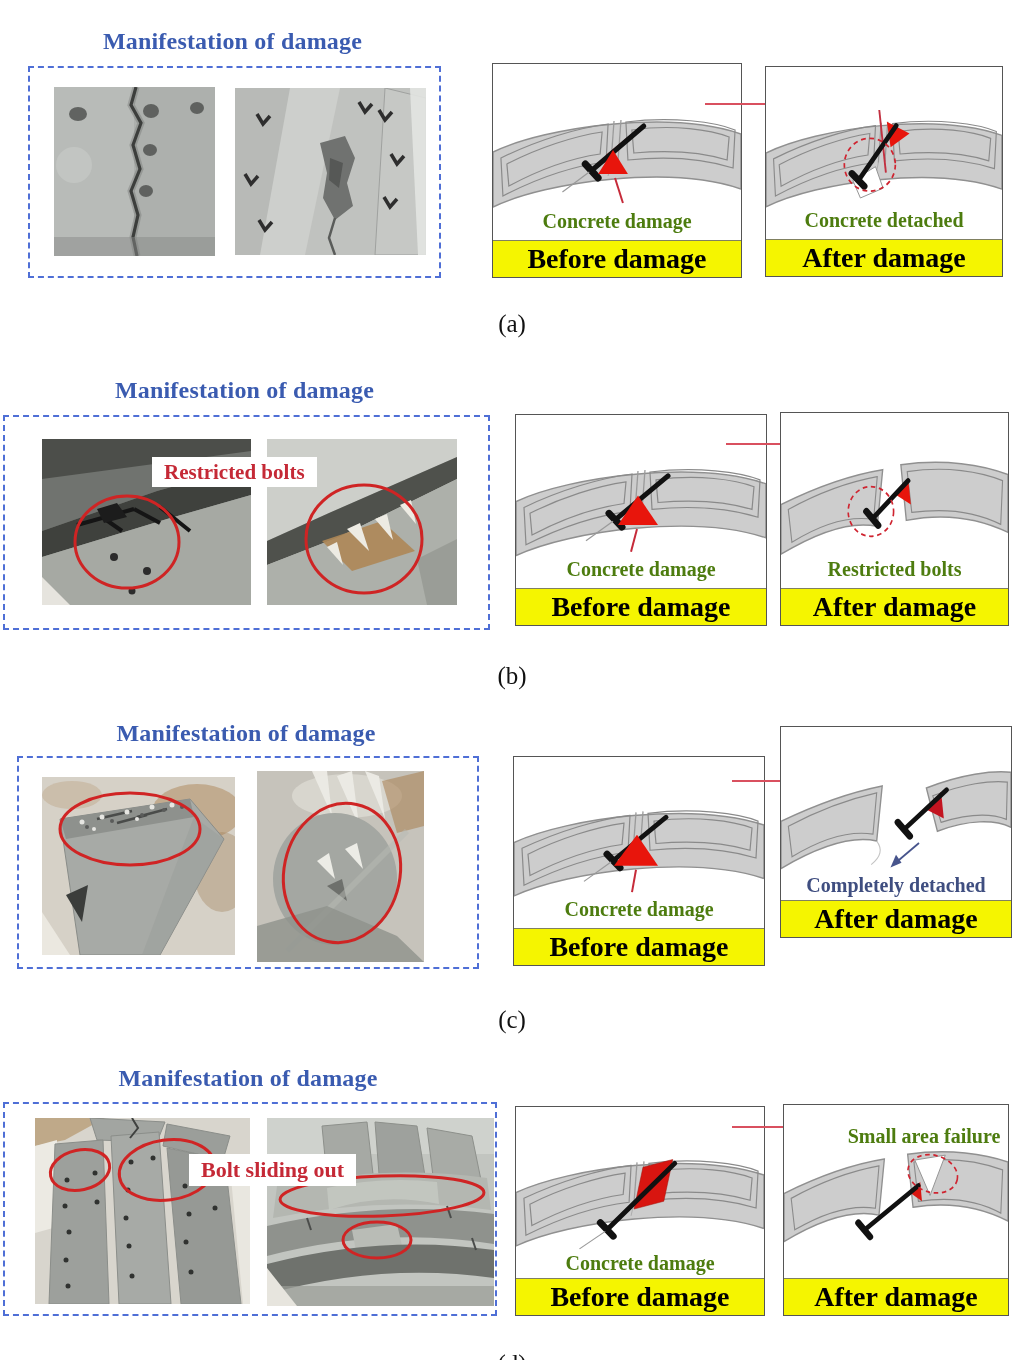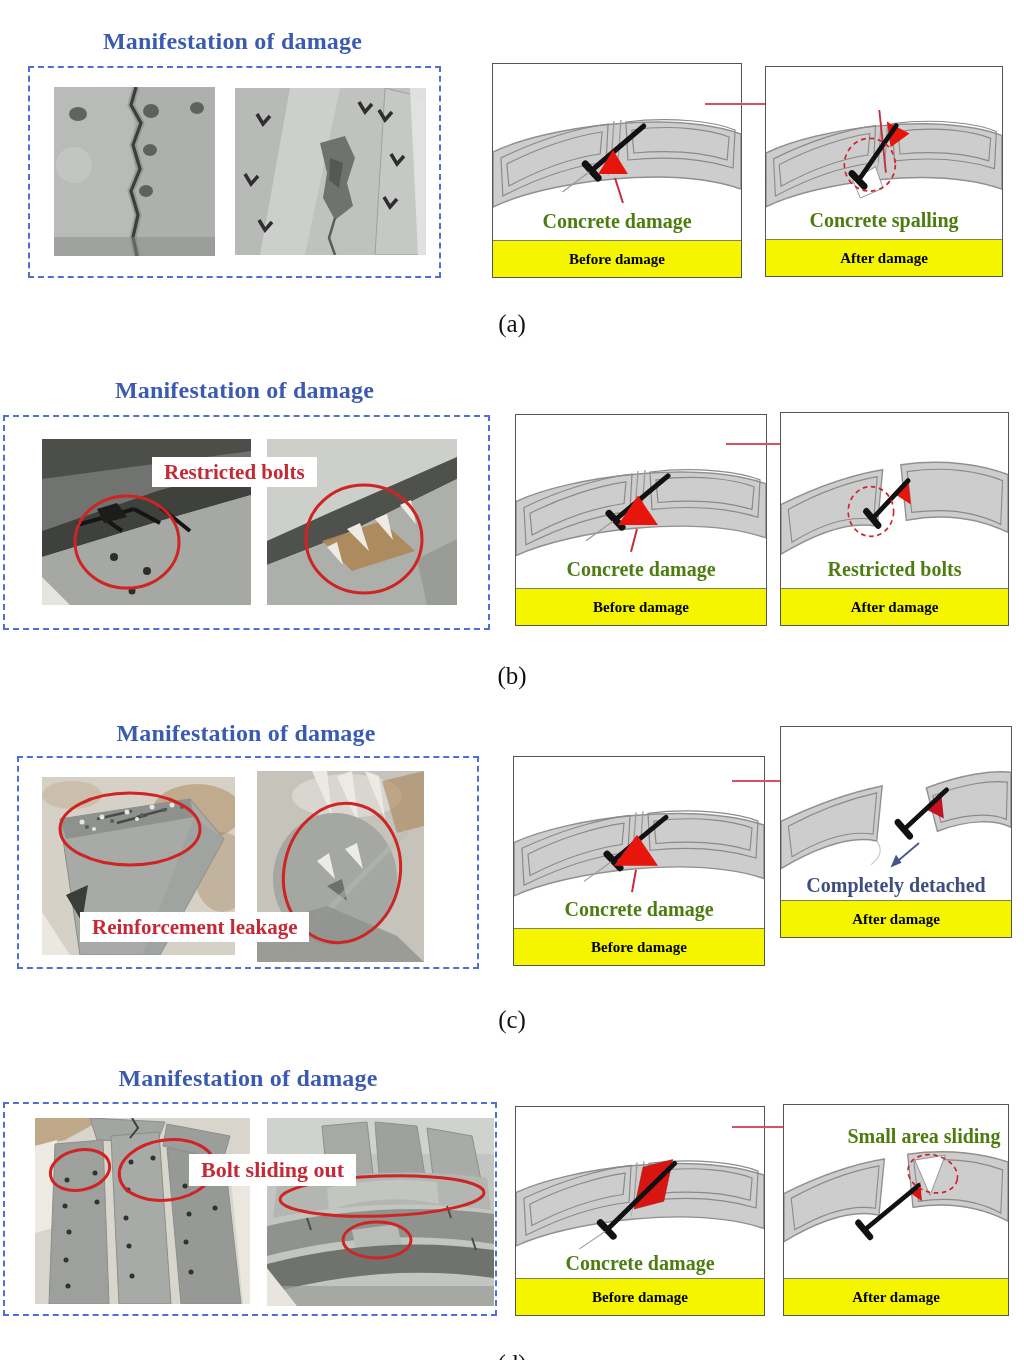--- a/index.html
+++ b/index.html
@@ -10,21 +10,21 @@
   .photo{position:absolute;}
   .overlay{position:absolute;background:#fff;color:#c52936;font-weight:bold;font-size:21px;
            padding:2px 12px;white-space:nowrap;line-height:1.25;}
   .diagram{position:absolute;border:1.5px solid #555;background:#fff;overflow:hidden;}
   .dsvg{position:absolute;left:0;top:0;width:100%;height:calc(100% - 36px);}
   .annot{position:absolute;left:0;right:0;bottom:44px;text-align:center;font-weight:bold;
          font-size:20px;color:#4d7c0f;white-space:nowrap;}
   .annot.navy{color:#3f4e80;bottom:40px;}
   .annot.top-right{top:20px;bottom:auto;left:26%;right:1%;}
   .bar{position:absolute;left:0;right:0;bottom:0;height:36px;background:#f5f500;border-top:1.5px solid #808060;
-       display:flex;align-items:center;justify-content:center;font-weight:bold;font-size:15px;color:#000;}
+       display:flex;align-items:center;justify-content:center;font-weight:bold;font-size:28px;color:#000;}
   .arrow{position:absolute;}
   .subfig{position:absolute;left:0;width:1024px;text-align:center;font-size:25px;color:#111;}
 </style>
 </head>
 <body>
 
 <div id="fig">
 
   <svg width="0" height="0" style="position:absolute" aria-hidden="true">
     <defs>
@@ -101,21 +101,21 @@
   <div class="diagram" style="left:765px;top:42px;width:236px;height:209px">
     <svg class="dsvg" viewBox="0 0 250 177" preserveAspectRatio="none">
       <use href="#g-band-before"></use>
       <polygon points="92,116 116,102 124,124 100,134" fill="#fff" stroke="#909090" stroke-width="1"></polygon>
       <line x1="120" y1="44" x2="127" y2="108" stroke="#c23040" stroke-width="2"></line>
       <polygon points="128,56 152,68 132,82" fill="#e8150c"></polygon>
       <line x1="138" y1="60" x2="98" y2="116" stroke="#111" stroke-width="5" stroke-linecap="round"></line>
       <line x1="91" y1="109" x2="104" y2="122" stroke="#111" stroke-width="7" stroke-linecap="round"></line>
       <circle cx="110" cy="100" r="27" fill="none" stroke="#cf2430" stroke-width="1.8" stroke-dasharray="5,4"></circle>
     </svg>
-    <div class="annot">Concrete spalling</div>
+    <div class="annot">Concrete detached</div>
     <div class="bar">After damage</div>
   </div>
 
   <div class="subfig" style="top:286px">(a)</div>
 
   <div class="ptitle" style="left:3px;top:353px;width:483px">Manifestation of damage</div>
 
   <div class="photo-box" style="left:3px;top:391px;width:483px;height:211px">
     <svg class="photo" style="left:37px;top:22px" width="209" height="166" viewBox="0 0 209 166">
       <rect width="209" height="166" fill="#90938f"></rect>
@@ -235,21 +235,20 @@
       </g>
       <polygon points="125,10 167,0 167,55 140,62" fill="#a87d4f" opacity=".55"></polygon>
       <ellipse cx="78" cy="108" rx="62" ry="66" fill="#a4a7a2"></ellipse>
       <polygon points="60,90 72,82 78,108" fill="#ecece6"></polygon>
       <polygon points="88,78 100,72 106,98" fill="#ecece6"></polygon>
       <polygon points="70,115 85,108 90,130" fill="#6e706c"></polygon>
       <line x1="30" y1="180" x2="150" y2="60" stroke="#b8bbb5" stroke-width="6" opacity=".5"></line>
       <polygon points="0,155 70,135 140,165 167,191 0,191" fill="#8f928c" opacity=".8"></polygon>
       <ellipse cx="85" cy="102" rx="58" ry="70" fill="none" stroke="#cf2424" stroke-width="3" transform="rotate(12 85 102)"></ellipse>
     </svg>
-    <div class="overlay" style="left:61px;top:154px">Reinforcement leakage</div>
   </div>
 
   <div class="diagram" style="left:513px;top:732px;width:250px;height:208px">
     <svg class="dsvg" viewBox="0 0 250 177" preserveAspectRatio="none">
       <use href="#g-band-before"></use>
       <line x1="152" y1="62" x2="100" y2="106" stroke="#111" stroke-width="5" stroke-linecap="round"></line>
       <line x1="93" y1="100" x2="106" y2="114" stroke="#111" stroke-width="7" stroke-linecap="round"></line>
       <line x1="97" y1="108" x2="70" y2="128" stroke="#999" stroke-width="1.2"></line>
       <polygon points="100,112 144,112 123,80" fill="#e8150c"></polygon>
       <line x1="122" y1="116" x2="118" y2="139" stroke="#c62b3a" stroke-width="2"></line>
@@ -366,19 +365,19 @@
       <path d="M0,90 C40,72 78,60 112,55 L106,112 C76,106 40,117 0,139 Z" fill="#cdcdcd" stroke="#909090" stroke-width="1.5"></path>
       <path d="M8,95 C40,79 76,67 106,62 L102,105 C74,101 42,111 12,127 Z" fill="none" stroke="#8a8a8a" stroke-width="1.2"></path>
       <path d="M138,50 C185,44 225,50 250,58 L250,118 C220,104 185,98 144,104 Z" fill="#cdcdcd" stroke="#909090" stroke-width="1.5"></path>
       <path d="M145,58 C186,52 220,58 244,66 L242,110 C218,98 186,93 150,98 Z" fill="none" stroke="#8a8a8a" stroke-width="1.2"></path>
       <polygon points="146,56 180,51 163,92" fill="#fff" stroke="#909090" stroke-width="1"></polygon>
       <polygon points="142,90 152,78 154,98" fill="#d81510"></polygon>
       <line x1="150" y1="82" x2="90" y2="127" stroke="#111" stroke-width="5" stroke-linecap="round"></line>
       <line x1="83" y1="120" x2="96" y2="134" stroke="#111" stroke-width="7" stroke-linecap="round"></line>
       <ellipse cx="166" cy="70" rx="28" ry="19" fill="none" stroke="#cf2430" stroke-width="1.8" stroke-dasharray="5,4" transform="rotate(12 166 70)"></ellipse>
     </svg>
-    <div class="annot top-right">Small area sliding</div>
+    <div class="annot top-right">Small area failure</div>
     <div class="bar">After damage</div>
   </div>
 
   <div class="subfig" style="top:1326px">(d)</div>
 
 </div>
 
 </body></html>

